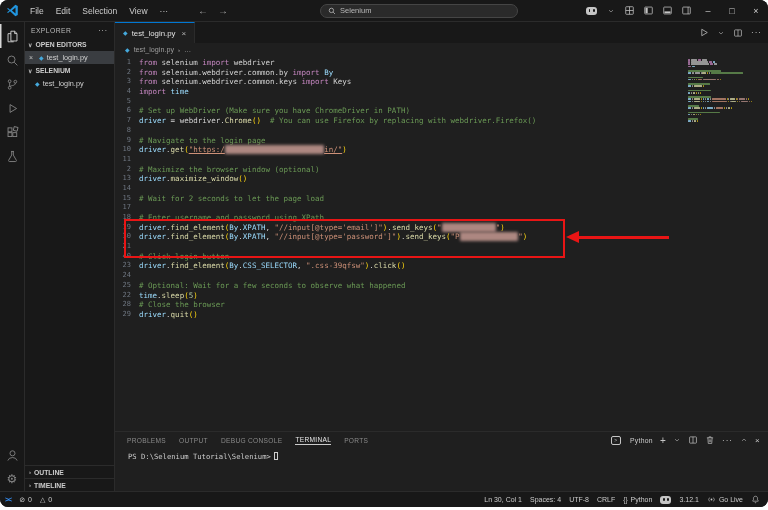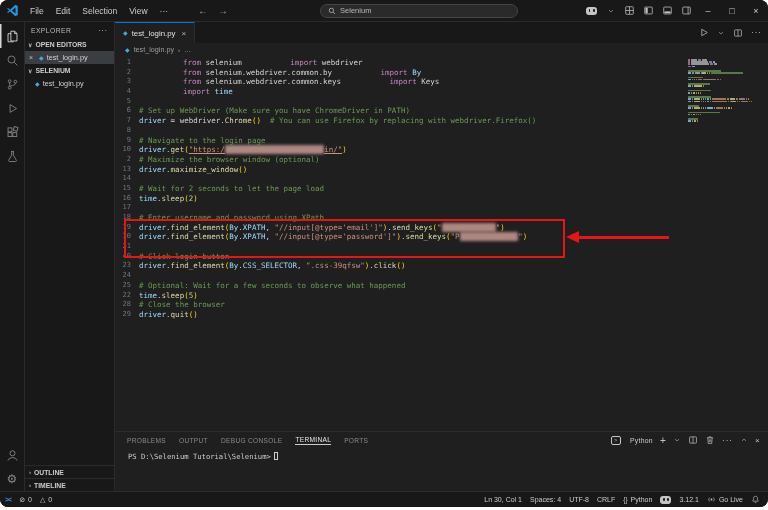--- a/index.html
+++ b/index.html
@@ -62,21 +62,21 @@
   .breadcrumb { height:13px; display:flex; align-items:center; gap:4px; padding:0 10px;
     font-size:7.2px; color:#9d9d9d; background:#1f1f1f; }
 
   .code-wrap { flex:1; position:relative; background:#1f1f1f; overflow:hidden; }
   .code { padding-top:2px; font-family:"DejaVu Sans Mono", monospace; font-size:7.5px; }
   .line { display:flex; height:9.7px; line-height:9.7px; }
   .num { width:24px; text-align:right; padding-right:8px; color:#6e7681; flex:none; font-size:7px; }
   .txt { white-space:pre; flex:1; }
   .line.cur .num { color:#c6c6c6; }
   .line.cur .txt { box-shadow:inset 0 0 0 1px #313131; }
-  .tk-k { color:#c586c0;margin-left:44px; } .tk-c { color:#6a9955; } .tk-s { color:#ce9178; }
+  .tk-k { color:#c586c0; } .tk-c { color:#6a9955; } .tk-s { color:#ce9178; }
   .tk-sl { color:#ce9178; text-decoration:underline; }
   .tk-f { color:#dcdcaa; } .tk-v { color:#9cdcfe; } .tk-n { color:#b5cea8; }
   .tk-p { color:#d4d4d4; } .tk-b { color:#ffd710; }
   .tk-r { background:#bd938c; filter:blur(1.5px); border-radius:1px; opacity:.9; }
 
   .minimap { position:absolute; top:3px; right:16px; width:64px; }
   .mm-row { height:1.7px; margin-bottom:.5px; display:flex; gap:1px; }
   .mm-seg { height:100%; opacity:.75; border-radius:.5px; }
 
   .anno-box { position:absolute; left:9px; top:163px; width:441px; height:39px;
@@ -355,38 +355,38 @@
             </div>
             <div class="line">
               <span class="num">9</span>
               <span class="txt"><span class="tk-c"># Navigate to the login page</span></span>
             </div>
             <div class="line">
               <span class="num">10</span>
               <span class="txt"><span class="tk-v">driver</span><span class="tk-p">.</span><span class="tk-f">get</span><span class="tk-b">(</span><span class="tk-sl">"https:/</span><span class="tk-r">                      </span><span class="tk-sl">in/"</span><span class="tk-b">)</span></span>
             </div>
             <div class="line">
+              <span class="num">11</span>
+              <span class="txt"></span>
+            </div>
+            <div class="line">
               <span class="num">2</span>
               <span class="txt"><span class="tk-c"># Maximize the browser window (optional)</span></span>
             </div>
             <div class="line">
               <span class="num">13</span>
               <span class="txt"><span class="tk-v">driver</span><span class="tk-p">.</span><span class="tk-f">maximize_window</span><span class="tk-b">()</span></span>
             </div>
             <div class="line">
               <span class="num">14</span>
               <span class="txt"></span>
             </div>
             <div class="line">
               <span class="num">15</span>
               <span class="txt"><span class="tk-c"># Wait for 2 seconds to let the page load</span></span>
-            </div>
-            <div class="line">
-              <span class="num">16</span>
-              <span class="txt"><span class="tk-v">time</span><span class="tk-p">.</span><span class="tk-f">sleep</span><span class="tk-b">(</span><span class="tk-n">2</span><span class="tk-b">)</span></span>
             </div>
             <div class="line">
               <span class="num">17</span>
               <span class="txt"></span>
             </div>
             <div class="line">
               <span class="num">18</span>
               <span class="txt"><span class="tk-c"># Enter username and password using XPath</span></span>
             </div>
             <div class="line">

